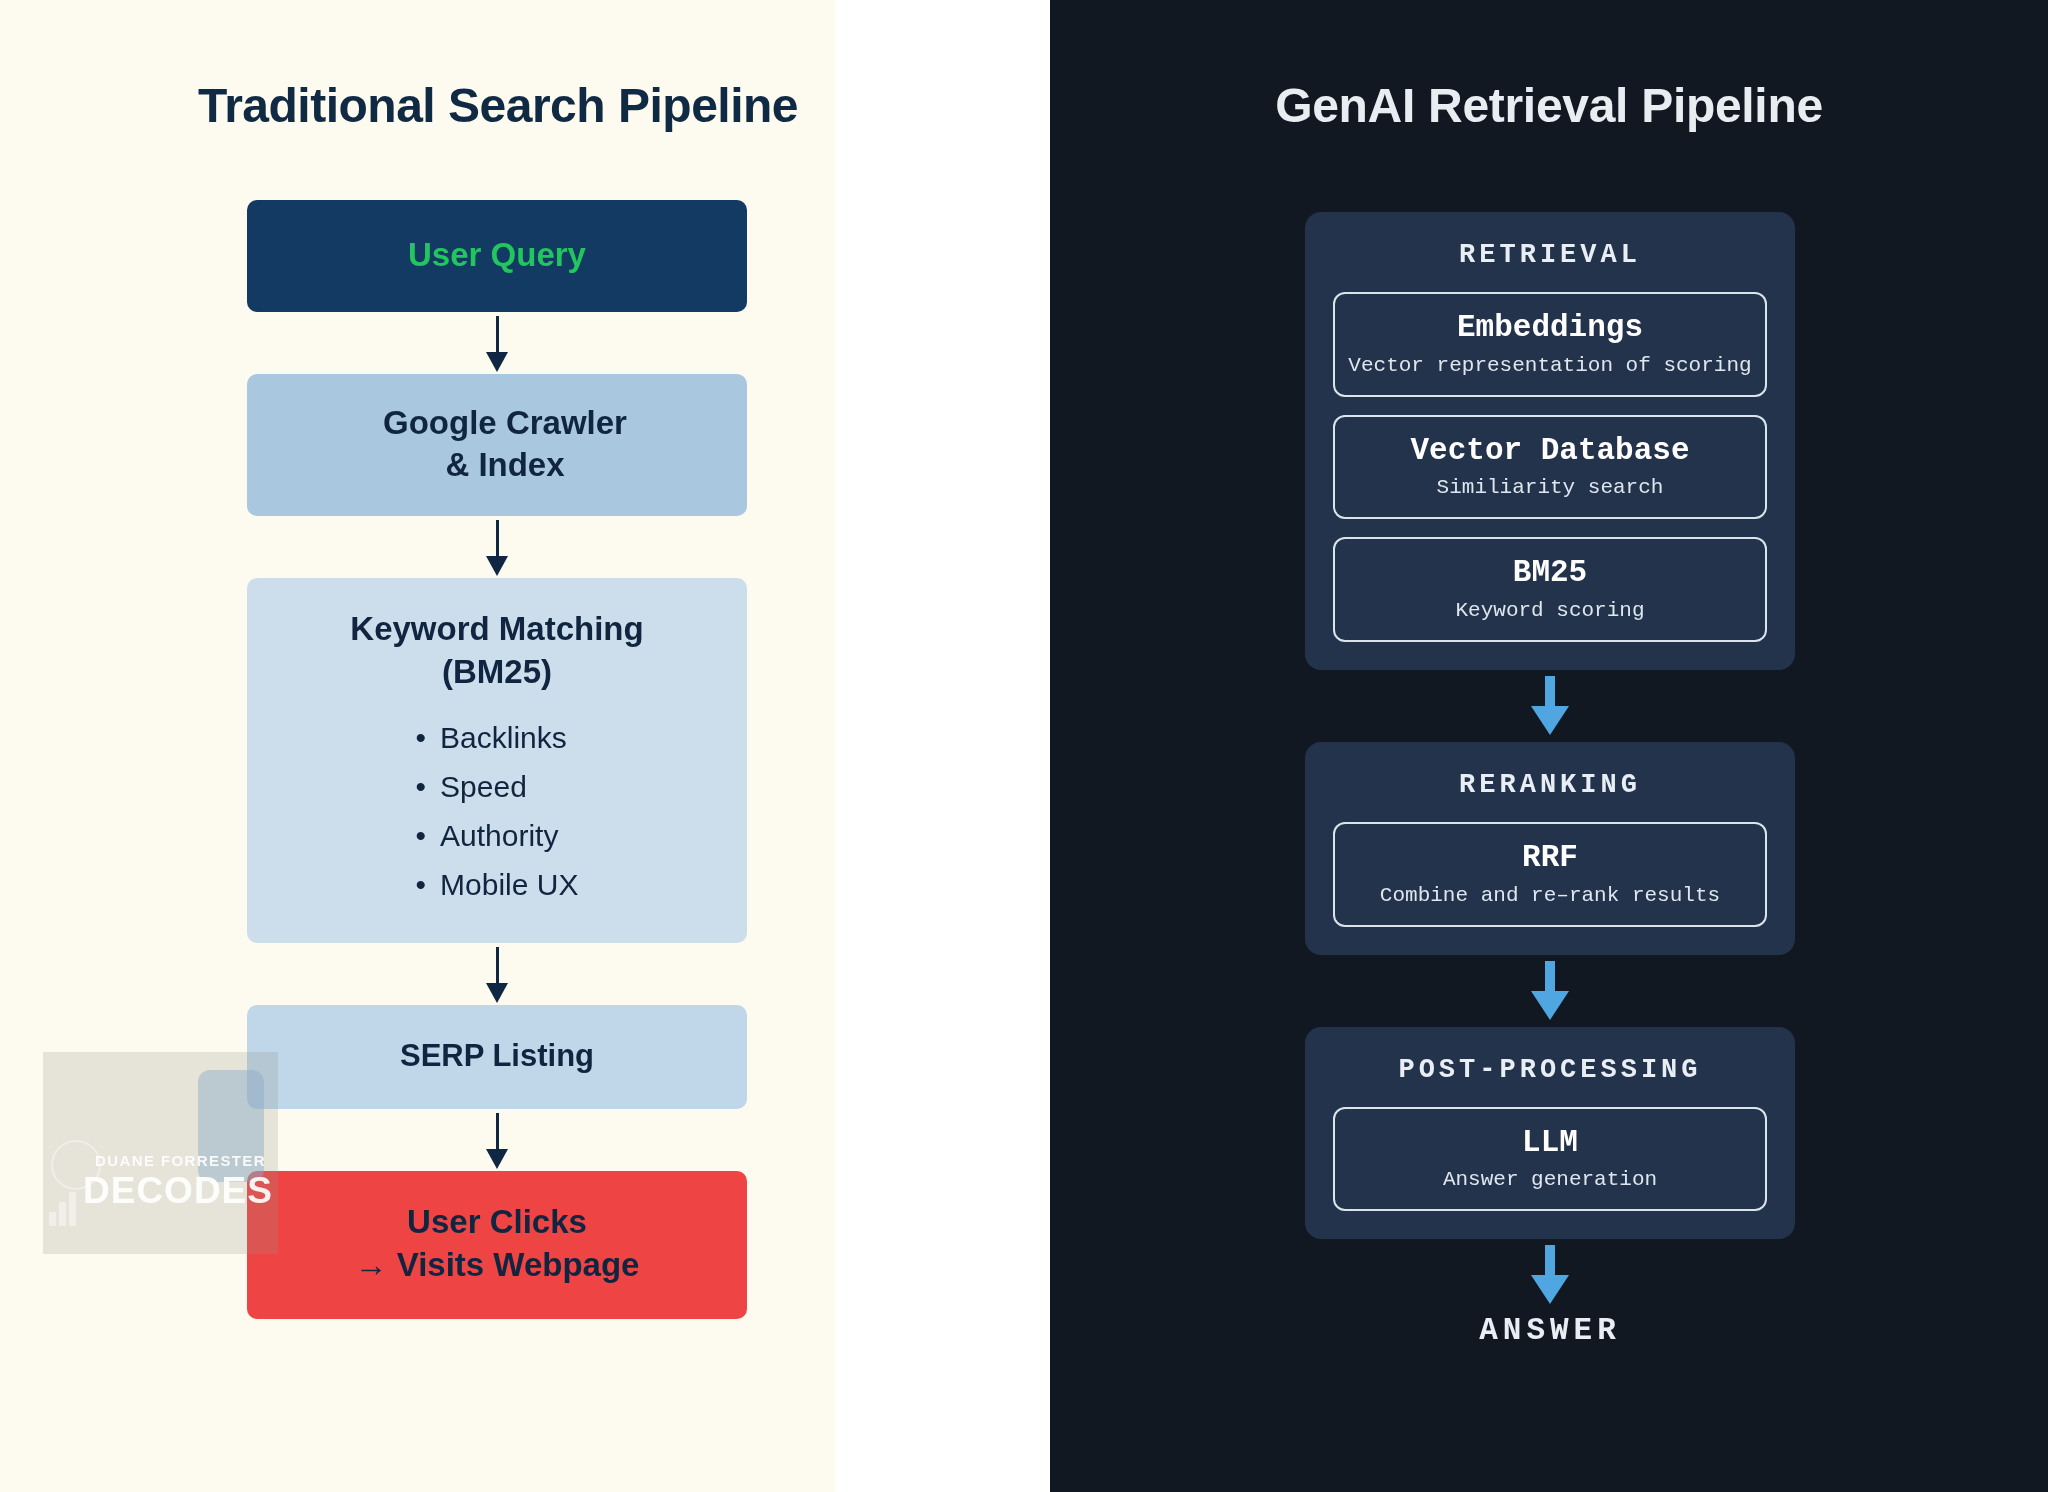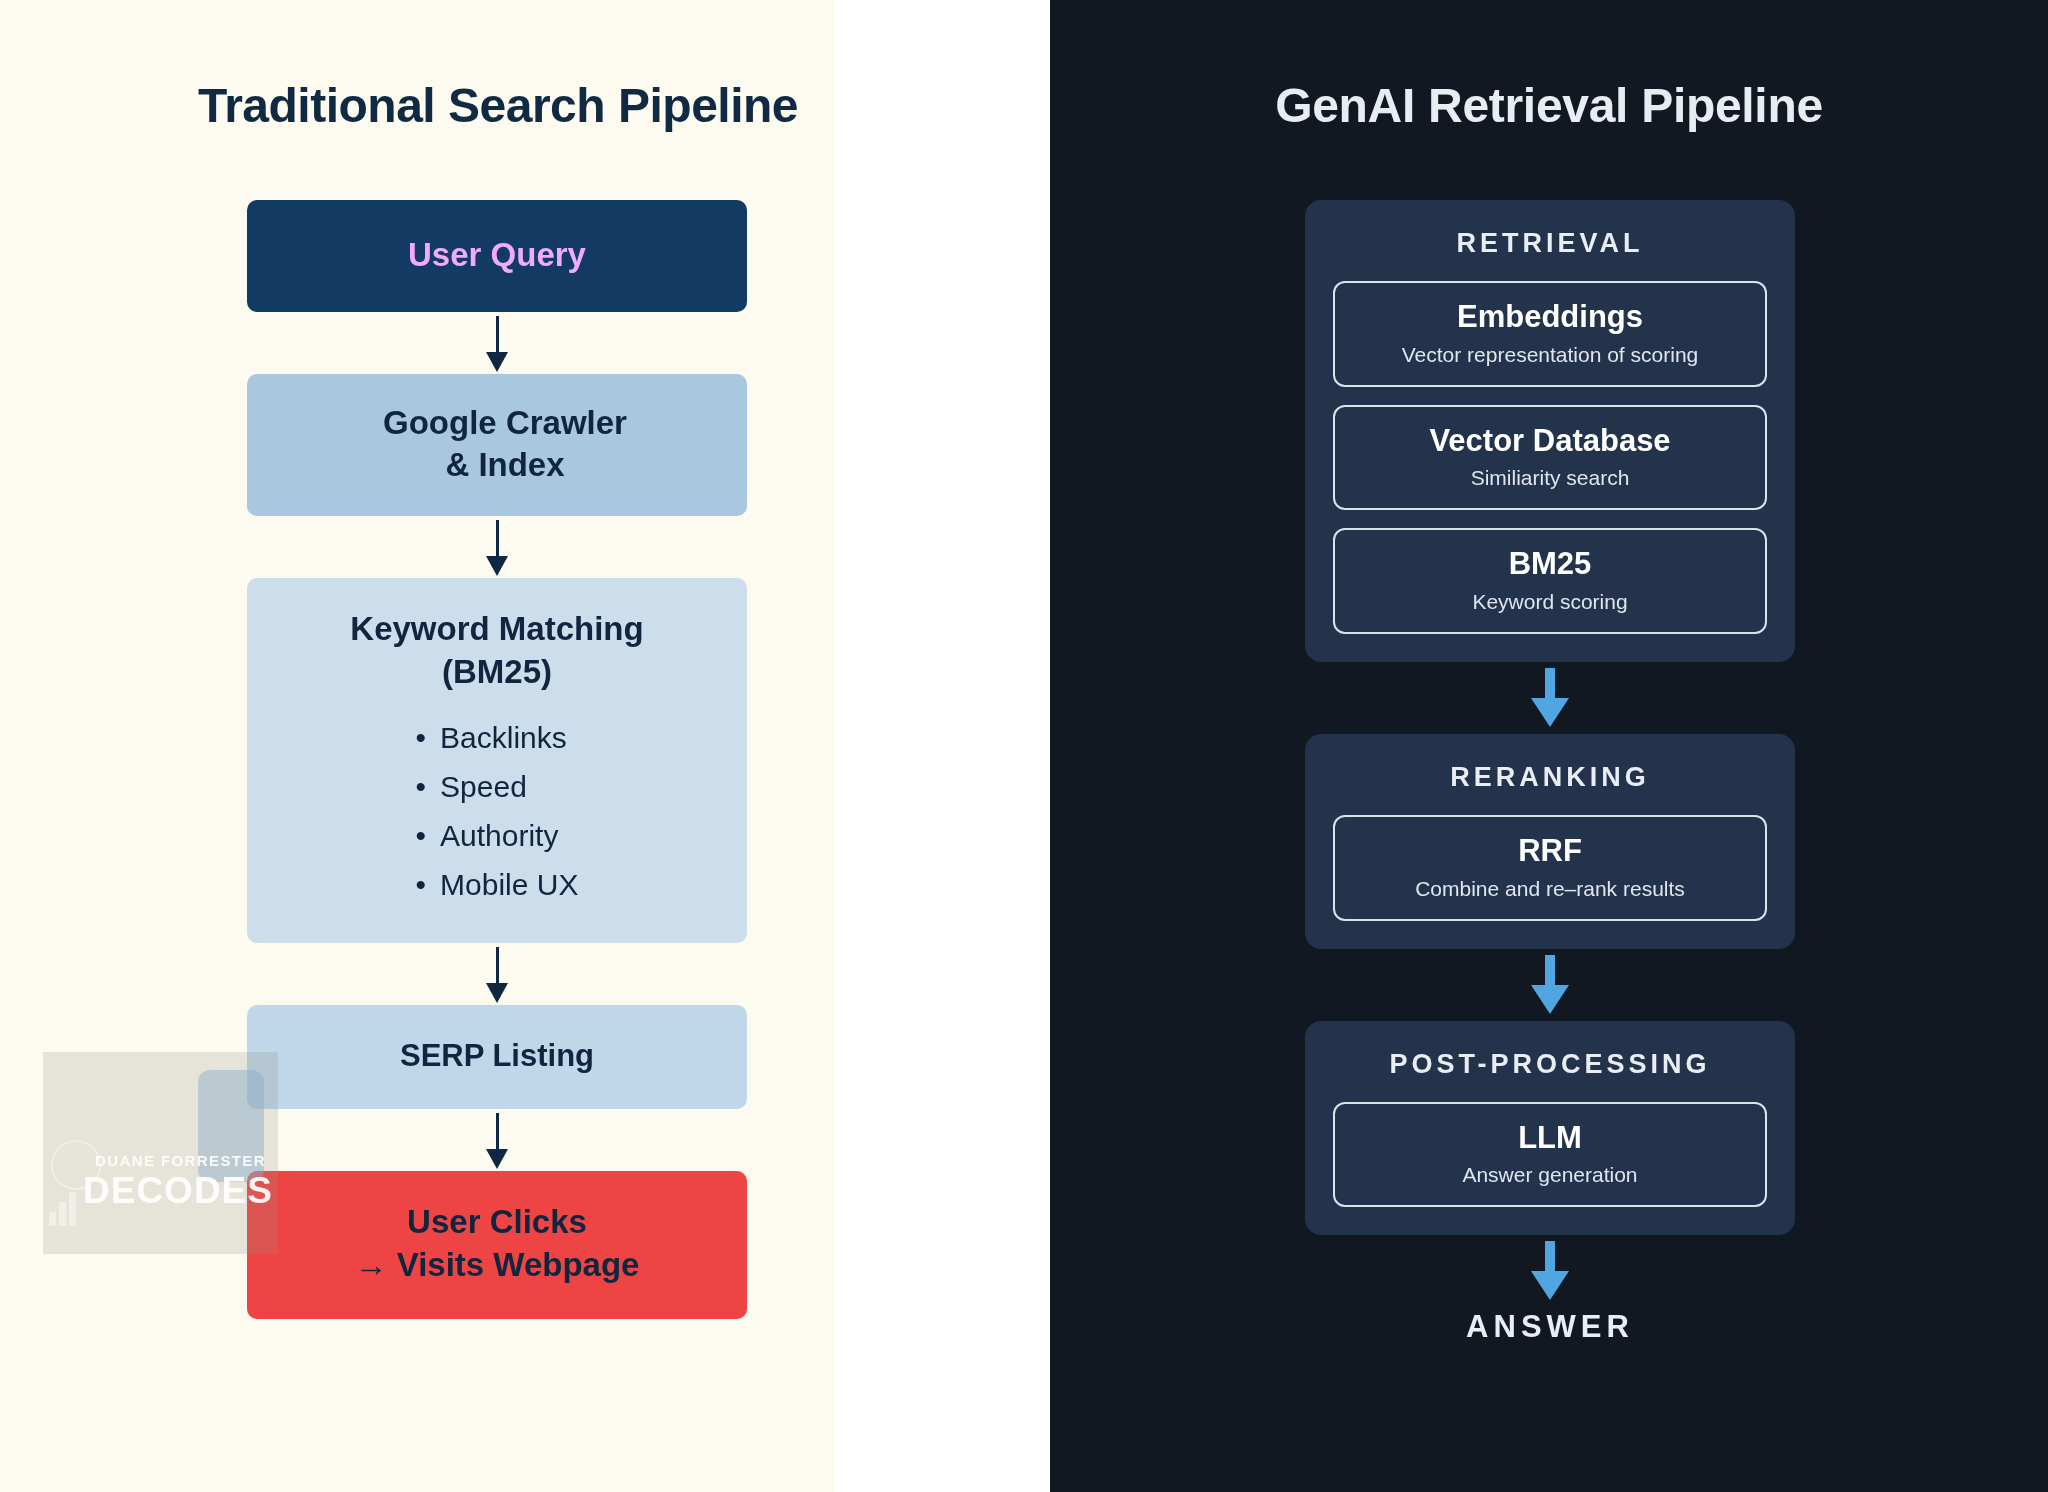--- a/index.html
+++ b/index.html
@@ -25,21 +25,21 @@
   .flow-left{
     position:absolute;left:247px;top:200px;width:500px;
   }
   .lbox{
     border-radius:10px;
     text-align:center;
     color:#10253f;
     box-sizing:border-box;
   }
   .lbox-query{
-    background:#123a63;color:#f0abfc;
+    background:#123a63;color:#22c55e;
     font-size:33px;font-weight:bold;
     padding:36px 0 38px 0;
   }
   .lbox-crawler{
     background:#a9c8df;
     font-size:33px;font-weight:bold;
     padding:28px 0 30px 16px;line-height:1.28;
   }
   .lbox-keyword{
     background:#ccdeec;
@@ -117,21 +117,21 @@
 
   
   .panel-right{
     position:absolute;left:1050px;top:0;width:998px;height:1492px;
     background:#111822;
   }
   .title-right{
     position:absolute;top:78px;left:0;width:998px;text-align:center;
     font-size:48px;font-weight:bold;color:#e8edf2;letter-spacing:-0.3px;
   }
-  .flow-right{position:absolute;left:255px;top:200px;width:490px;}
+  .flow-right{position:absolute;left:255px;top:212px;width:490px;font-family:Liberation Mono, monospace;}
   .group{
     background:#23334c;border-radius:16px;padding:22px 28px 26px 28px;
     box-sizing:border-box;width:490px;
   }
   .group-title{
     text-align:center;color:#e9eef4;
     font-size:27px;font-weight:bold;letter-spacing:4px;
     margin:6px 0 22px 0;
   }
   .card{

